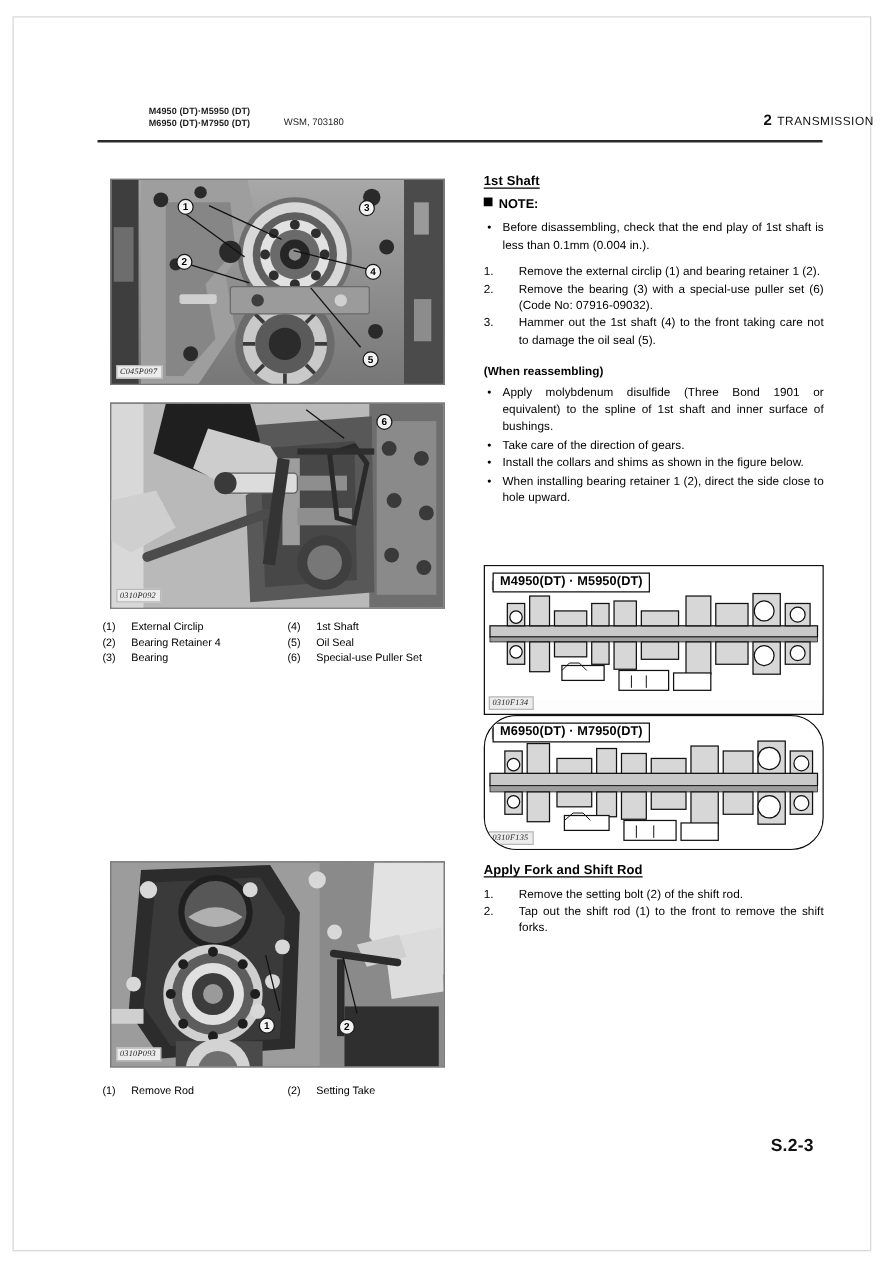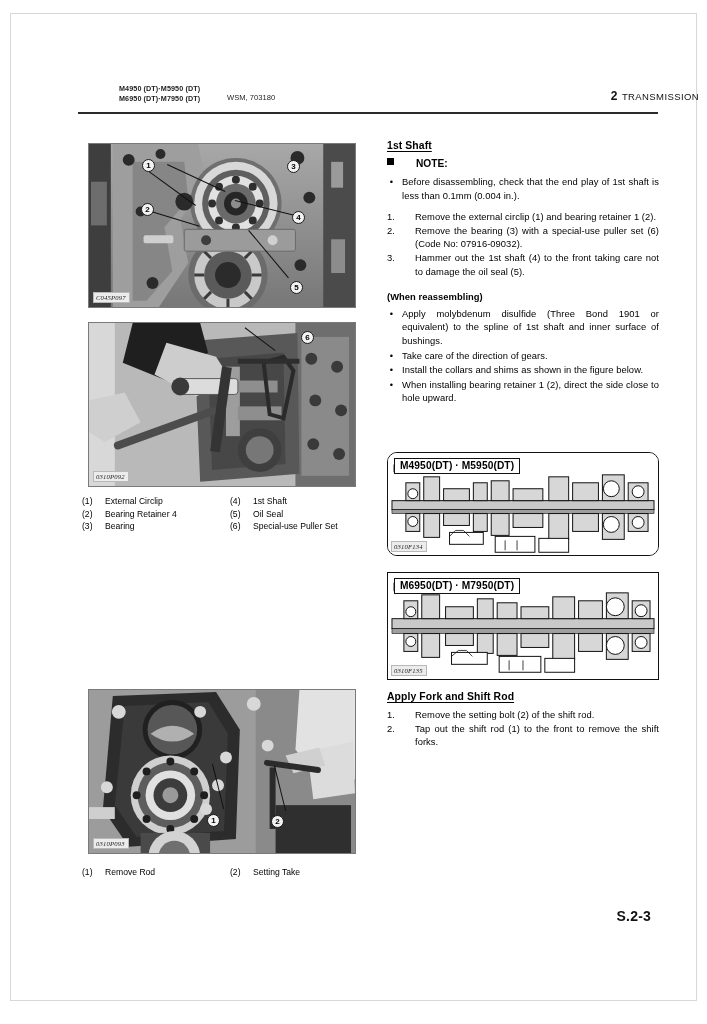--- a/index.html
+++ b/index.html
@@ -53,21 +53,21 @@
 
   
   .h-sec {
     font-size: 10.4px; font-weight: 700; color: #000;
     text-decoration: underline;
     text-underline-offset: 2px;
     letter-spacing: 0.1px;
   }
   .note-head {
     font-size: 10.2px; font-weight: 700; color: #000;
-    display: flex; align-items: flex-start; gap: 22px;
+    display: flex; align-items: flex-start; gap: 5px;
   }
   .sq { width: 7px; height: 7px; background: #000; display: inline-block; }
   .para {
     font-size: 9.4px; line-height: 13.6px; color: #000;
     letter-spacing: 0.05px;
   }
   .bullet-row {
     display: flex; gap: 6px; align-items: flex-start;
     margin-bottom: 1px;
   }
@@ -427,21 +427,21 @@
         <span class="bullet-dot">•</span>
         <span class="bullet-txt para just">Install the collars and shims as shown in the figure below.</span>
       </div>
       <div class="bullet-row">
         <span class="bullet-dot">•</span>
         <span class="bullet-txt para just">When installing bearing retainer 1 (2), direct the side close to hole upward.</span>
       </div>
     </div>
   </div>
 
-  <div class="diag-box" style="left:387px; top:452px; width:272px; height:104px;border-radius:10px;">
+  <div class="diag-box" style="left:387px; top:452px; width:272px; height:120px;">
     <div class="diag-label">M4950(DT) · M5950(DT)</div>
     <svg class="shaft-art" viewBox="0 0 272 108" preserveAspectRatio="none">
       <rect x="0" y="0" width="272" height="108" fill="#ffffff"></rect>
 
       <rect x="4" y="48" width="264" height="9" fill="#c9c9c9" stroke="#111" stroke-width="1"></rect>
       <rect x="4" y="57" width="264" height="4" fill="#9e9e9e" stroke="#111" stroke-width="0.6"></rect>
 
       <g stroke="#111" stroke-width="1" fill="#d7d7d7">
         <rect x="18" y="30" width="14" height="18"></rect>
         <rect x="36" y="24" width="16" height="24"></rect>
@@ -482,21 +482,21 @@
       </g>
       <g stroke="#111" stroke-width="0.8" fill="none">
         <path d="M62,84 l6,-6 l8,0 l6,6"></path>
         <path d="M118,88 l0,10 M130,88 l0,10"></path>
       </g>
       <rect x="6" y="12" width="26" height="7" fill="#e0e0e0" stroke="#111" stroke-width="0.8"></rect>
     </svg>
     <div class="fig-code" style="left:3px; bottom:3px;">0310F134</div>
   </div>
 
-  <div class="diag-box" style="left:387px; top:572px; width:272px; height:108px;">
+  <div class="diag-box" style="left:387px; top:572px; width:272px; height:108px;border-radius:26px;">
     <div class="diag-label">M6950(DT) · M7950(DT)</div>
     <svg class="shaft-art" viewBox="0 0 272 108" preserveAspectRatio="none">
       <rect x="0" y="0" width="272" height="108" fill="#ffffff"></rect>
       <rect x="4" y="46" width="264" height="10" fill="#c9c9c9" stroke="#111" stroke-width="1"></rect>
       <rect x="4" y="56" width="264" height="5" fill="#9e9e9e" stroke="#111" stroke-width="0.6"></rect>
       <g stroke="#111" stroke-width="1" fill="#d7d7d7">
         <rect x="16" y="28" width="14" height="18"></rect>
         <rect x="34" y="22" width="18" height="24"></rect>
         <rect x="58" y="34" width="28" height="12"></rect>
         <rect x="90" y="26" width="16" height="20"></rect>

